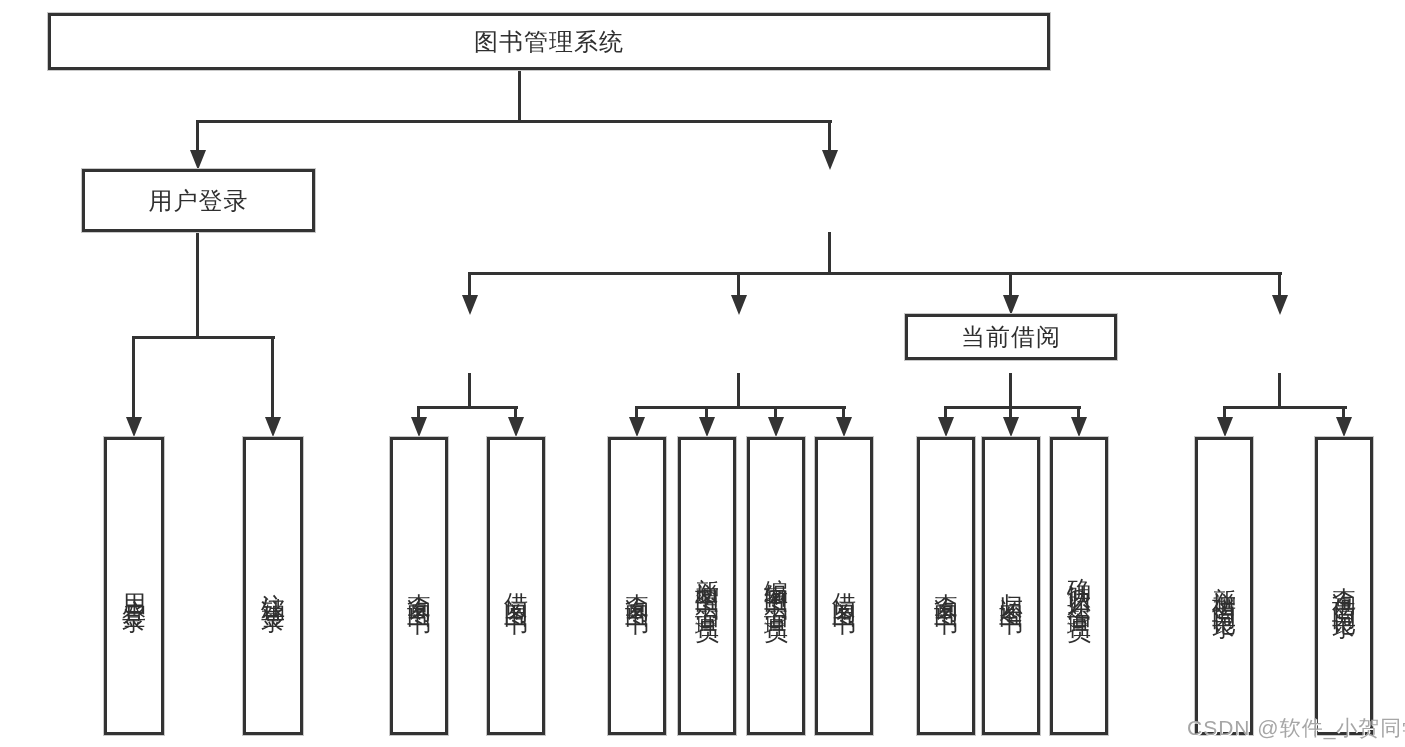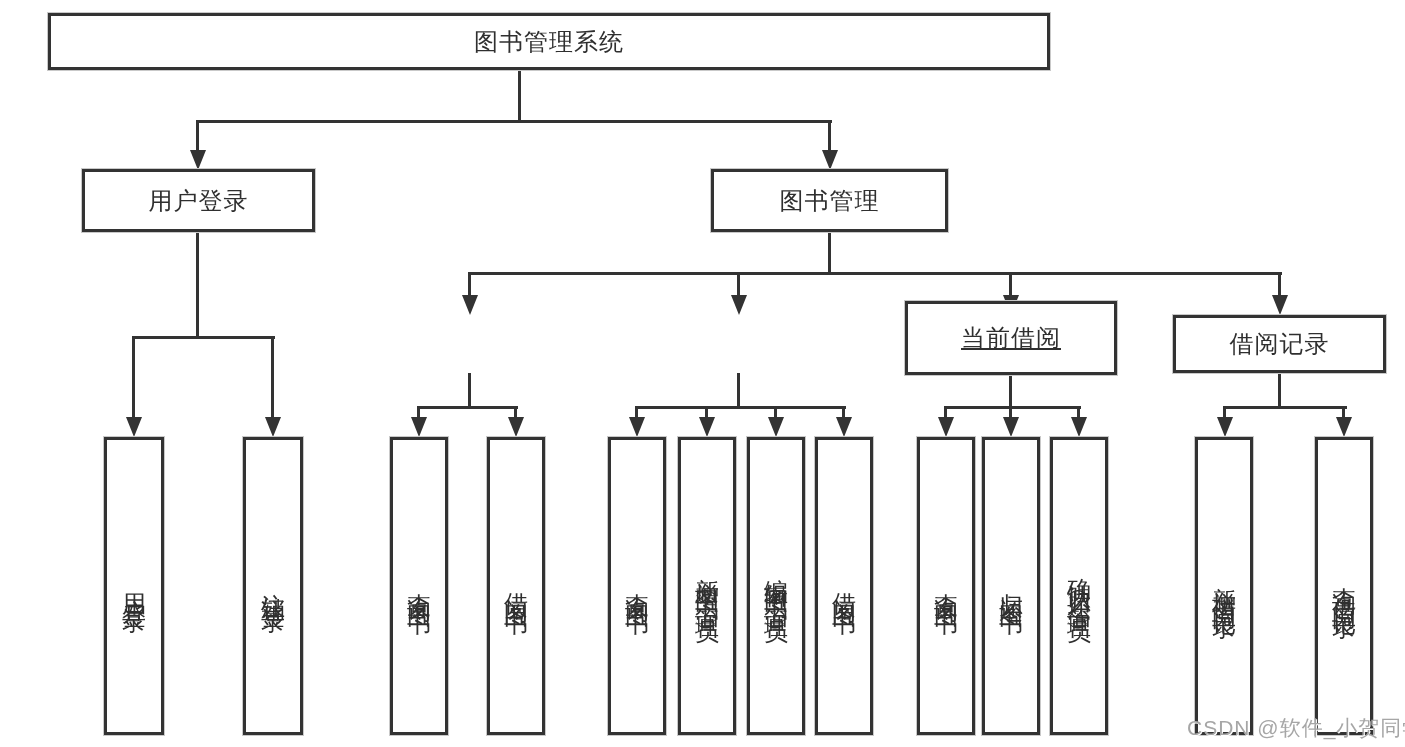--- a/index.html
+++ b/index.html
@@ -131,29 +131,23 @@
   <div class="vline" style="left:1342px; top:406px; height:13px;"></div>
   <div class="arr" style="left:1336px; top:417px;"></div>
 
   <div class="box root" style="left:20px; top:13px; width:1002px; height:57px;margin-left:28px;">
     <span class="lbl">图书管理系统</span>
   </div>
 
   <div class="box l2" style="left:82px; top:169px; width:233px; height:63px;">
     <span class="lbl">用户登录</span>
   </div>
-  <div class="box l2" style="left:711px; top:169px; width:237px; height:63px;">
-    <span class="lbl">图书管理</span>
-  </div>
 
-  <div class="box l3" style="left:905px; top:301px; width:212px; height:74px;text-decoration:underline;">
+  <div class="box l3" style="left:905px; top:314px; width:212px; height:46px;">
     <span class="lbl">当前借阅</span>
-  </div>
-  <div class="box l3" style="left:1173px; top:315px; width:213px; height:58px;">
-    <span class="lbl">借阅记录</span>
   </div>
 
   <div class="box leaf" style="left:104px; top:437px; width:60px; height:298px;">
     <span class="lbl">用户登录</span>
   </div>
   <div class="box leaf" style="left:243px; top:437px; width:60px; height:298px;">
     <span class="lbl">注销登录</span>
   </div>
 
   <div class="box leaf" style="left:390px; top:437px; width:58px; height:298px;">

